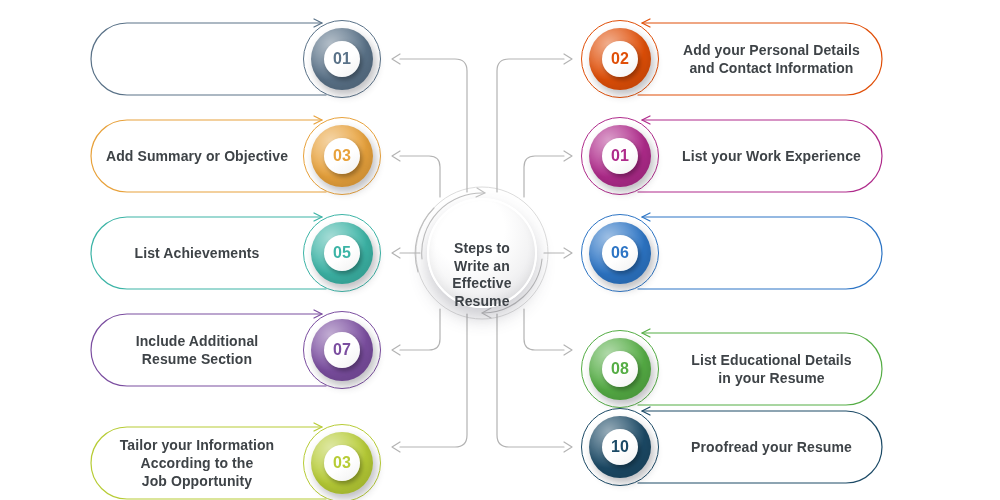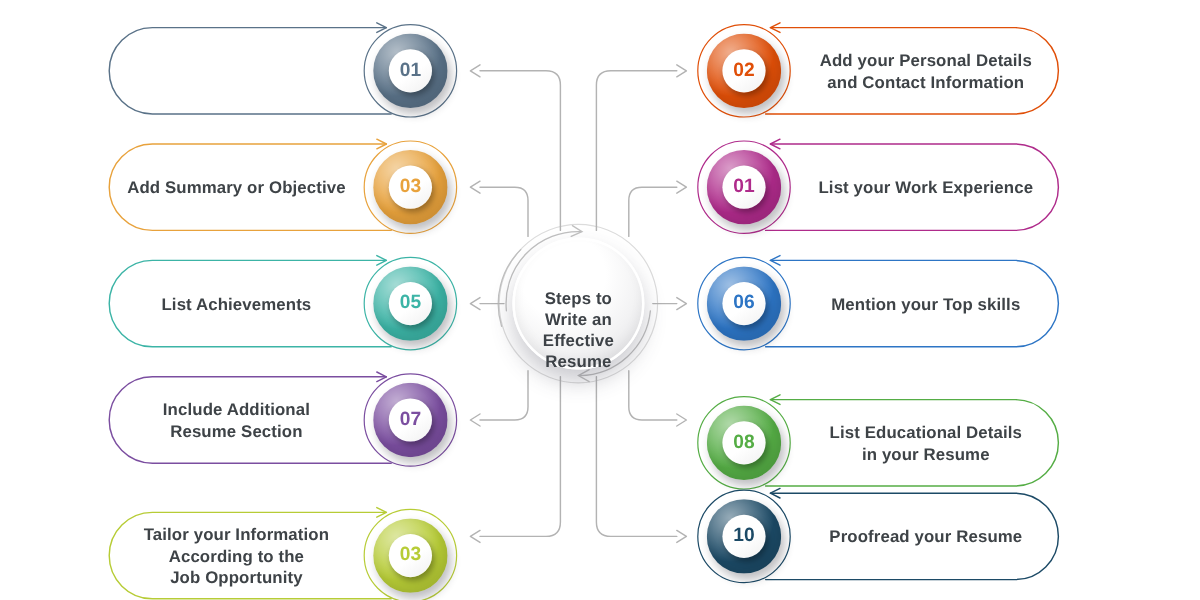--- a/index.html
+++ b/index.html
@@ -181,21 +181,20 @@
     <div class="num-fill" style="left: 223px;"></div>
     <div class="num-inner" style="left: 236px;">
       <span>05</span>
     </div>
   </div>
       <div class="step" style="left: 580px; top: 214px; width: 303px; --c: #2d75c5;">
     <svg class="pill-svg" width="303" height="78">
       <path class="pill-path" d="M 62 3 L 266 3 A 36 36 0 0 1 266 75 L 58 75"></path>
       <path class="pill-path" d="M 70 -1 L 62 3 L 70 7"></path>
     </svg>
-    <div class="step-label" style="left: 92px; right: 12px;">Mention your Top skills</div>
     <div class="num-ring" style="left: 1px;"></div>
     <div class="num-fill" style="left: 9px;"></div>
     <div class="num-inner" style="left: 22px;">
       <span>06</span>
     </div>
   </div>
       <div class="step" style="left: 88px; top: 311px; width: 296px; --c: #7b4ea0;">
     <svg class="pill-svg" width="296" height="78">
       <path class="pill-path" d="M 234 3 L 39 3 A 36 36 0 0 0 39 75 L 238 75"></path>
       <path class="pill-path" d="M 226 -1 L 234 3 L 226 7"></path>

